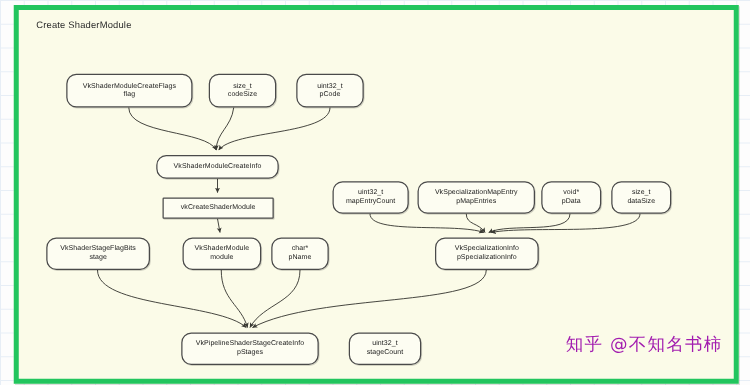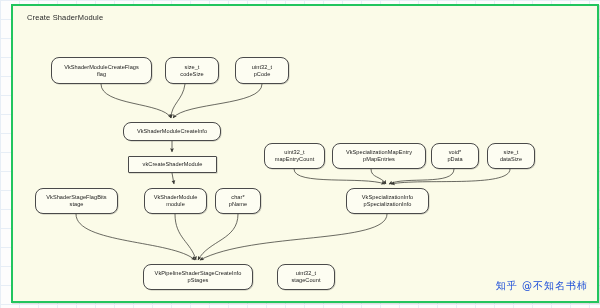--- a/index.html
+++ b/index.html
@@ -26,24 +26,23 @@
       linear-gradient(to bottom, #e7eef6 1px, transparent 1px);
     background-size: 19px 19px;
   }
   #canvas-frame {
     position: absolute;
     left: 11px;
     top: 4px;
     width: 572px;
     height: 295px;
     background: #fbfbe8;
-    border: 2px solid #22c55e;
+    border: 4px solid #22c55e;
     box-shadow: 1px 1px 0 rgba(0,0,0,0.12);
     overflow: hidden;
-    padding-left: 12px;
   }
   #diagram-title {
     position: absolute;
     left: 14px;
     top: 7px;
     font-size: 7.5px;
     color: #2a2a2a;
     letter-spacing: 0.15px;
     white-space: nowrap;
   }
@@ -71,23 +70,23 @@
     white-space: nowrap;
     box-shadow: 0.7px 0.7px 0 rgba(0,0,0,0.16);
   }
   .node.rounded { border-radius: 8px; }
   .node.rect { border-radius: 1px; }
   .node .l1 { display: block; }
   .node .l2 { display: block; }
   #watermark {
     position: absolute;
     right: 9px;
-    bottom: 8px;
-    font-size: 10px;
-    color: #1d4ed8;
+    bottom: 18px;
+    font-size: 14px;
+    color: #a21caf;
     letter-spacing: 1px;
     white-space: nowrap;
     font-family: "DejaVu Sans", sans-serif;
   }
 </style>
 </head>
 <body>
 
 <div id="screen">
 

